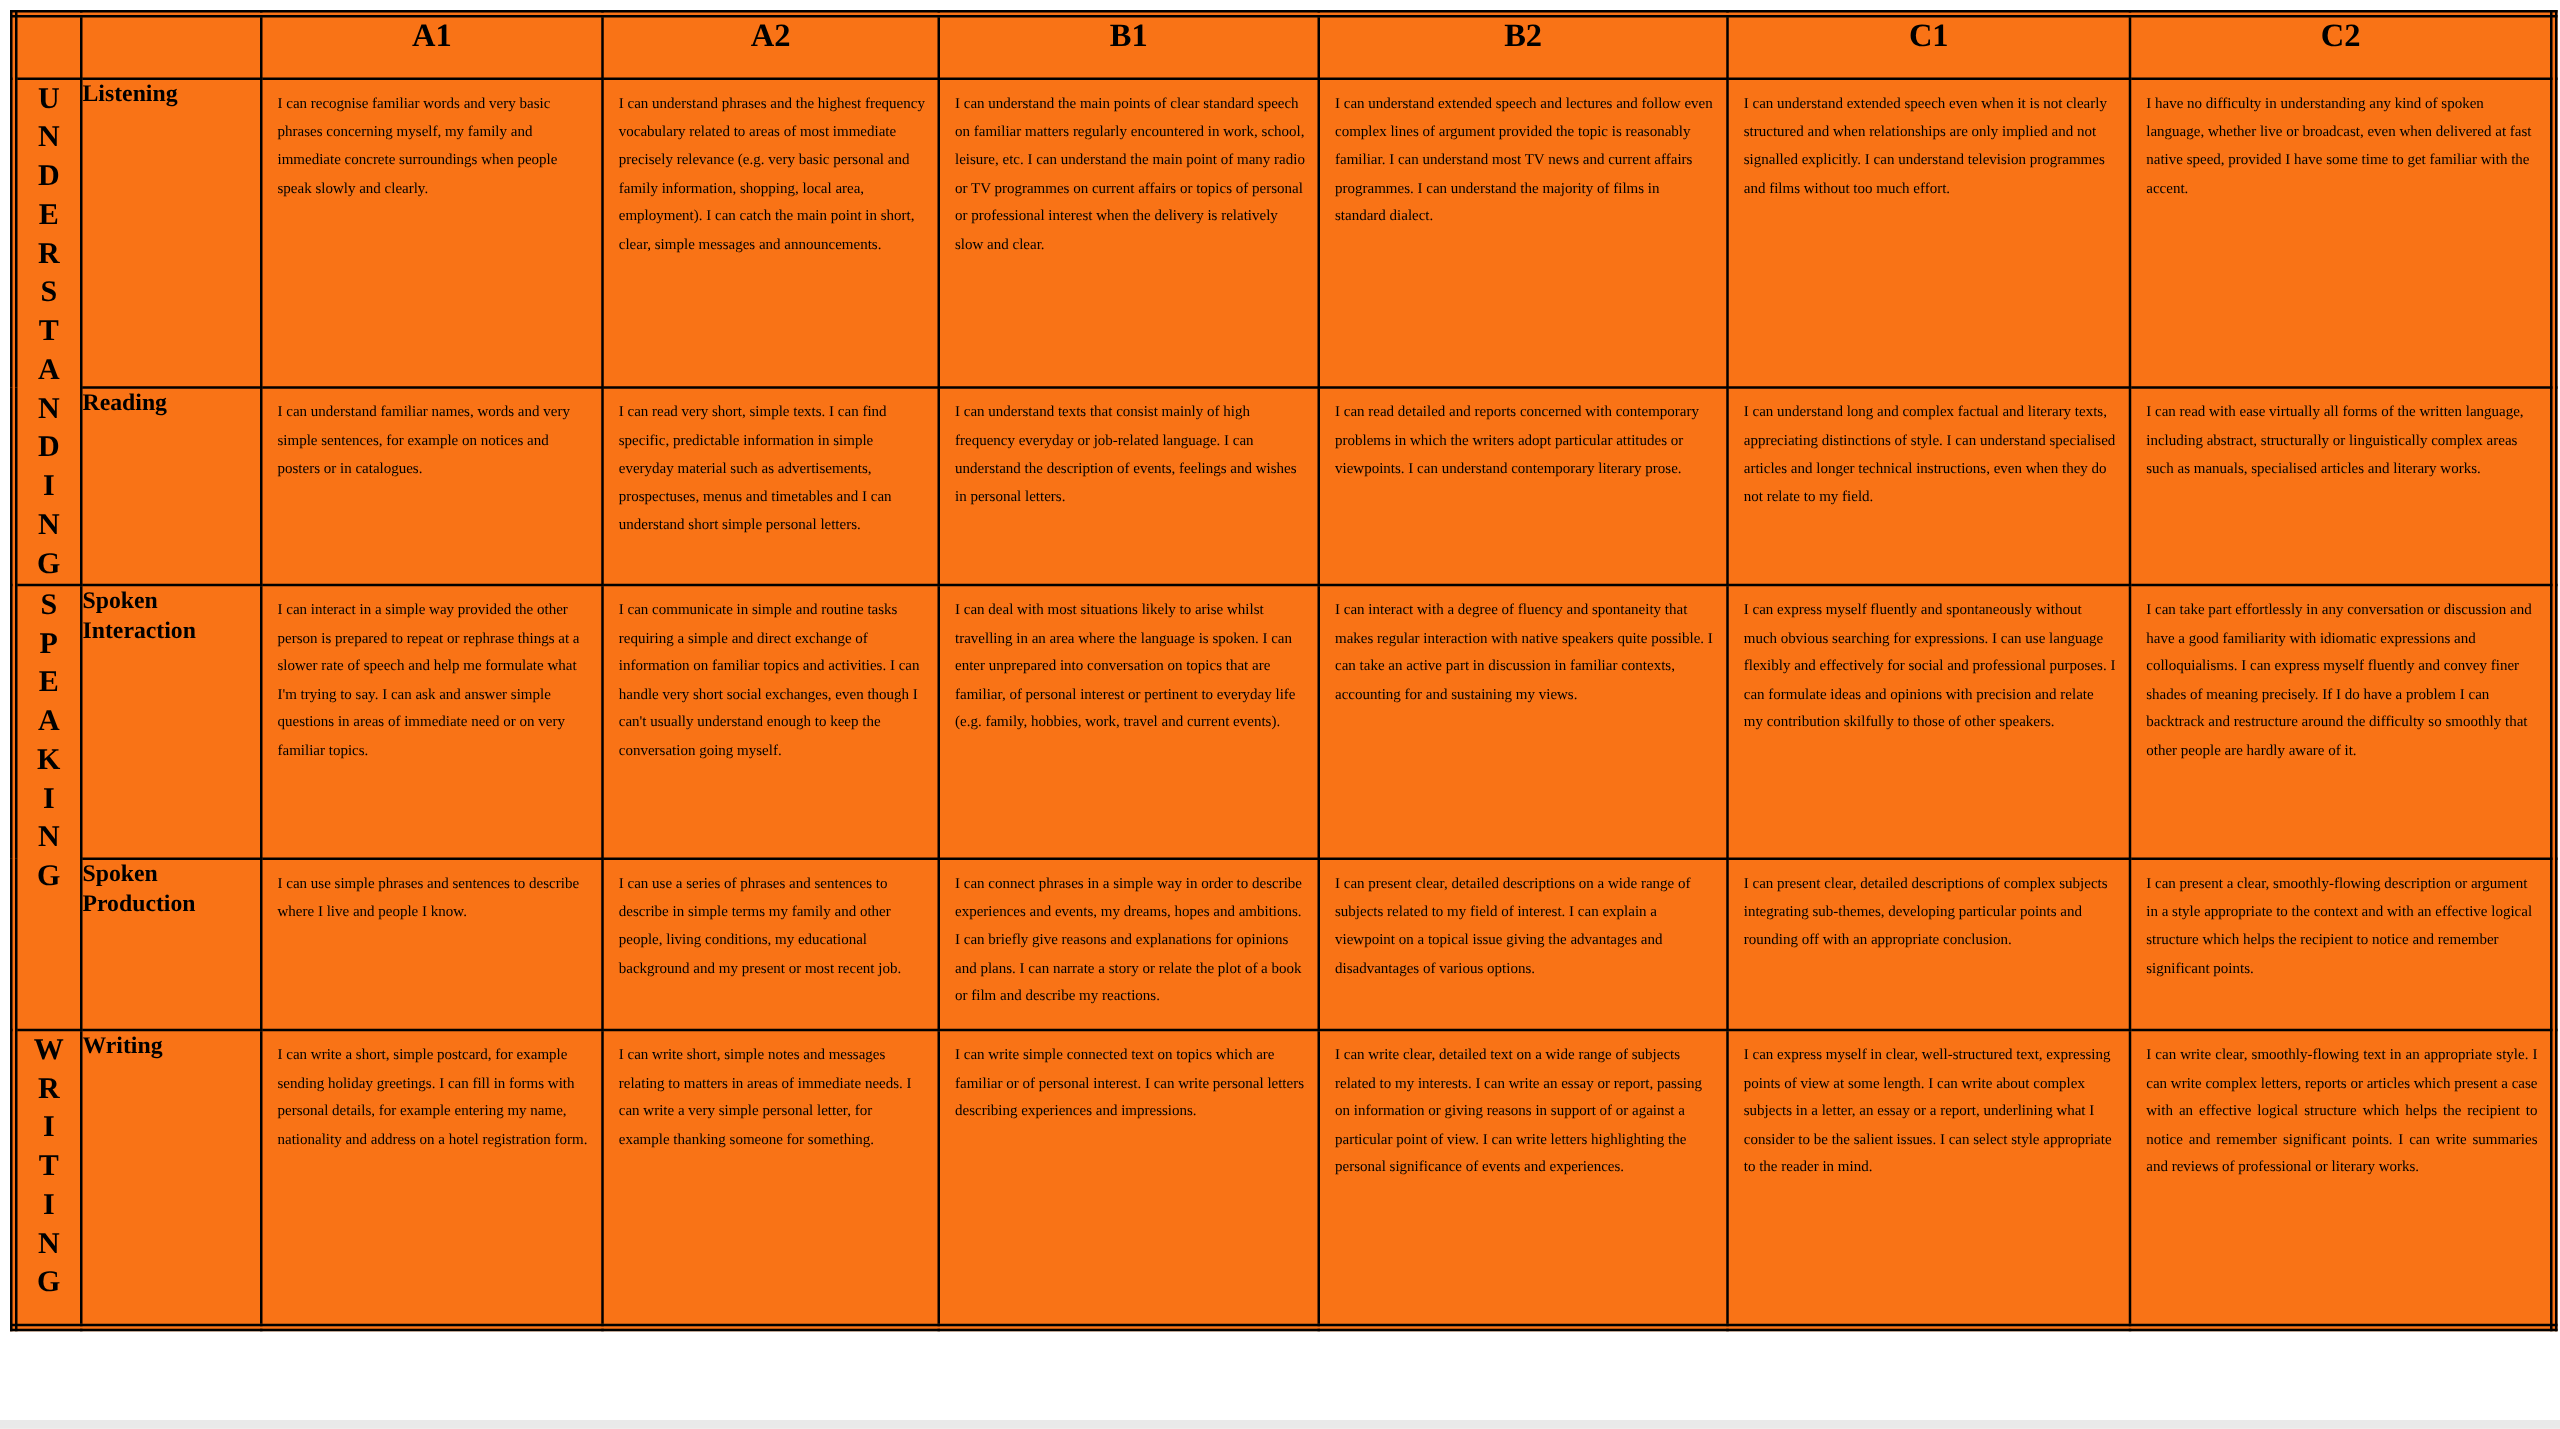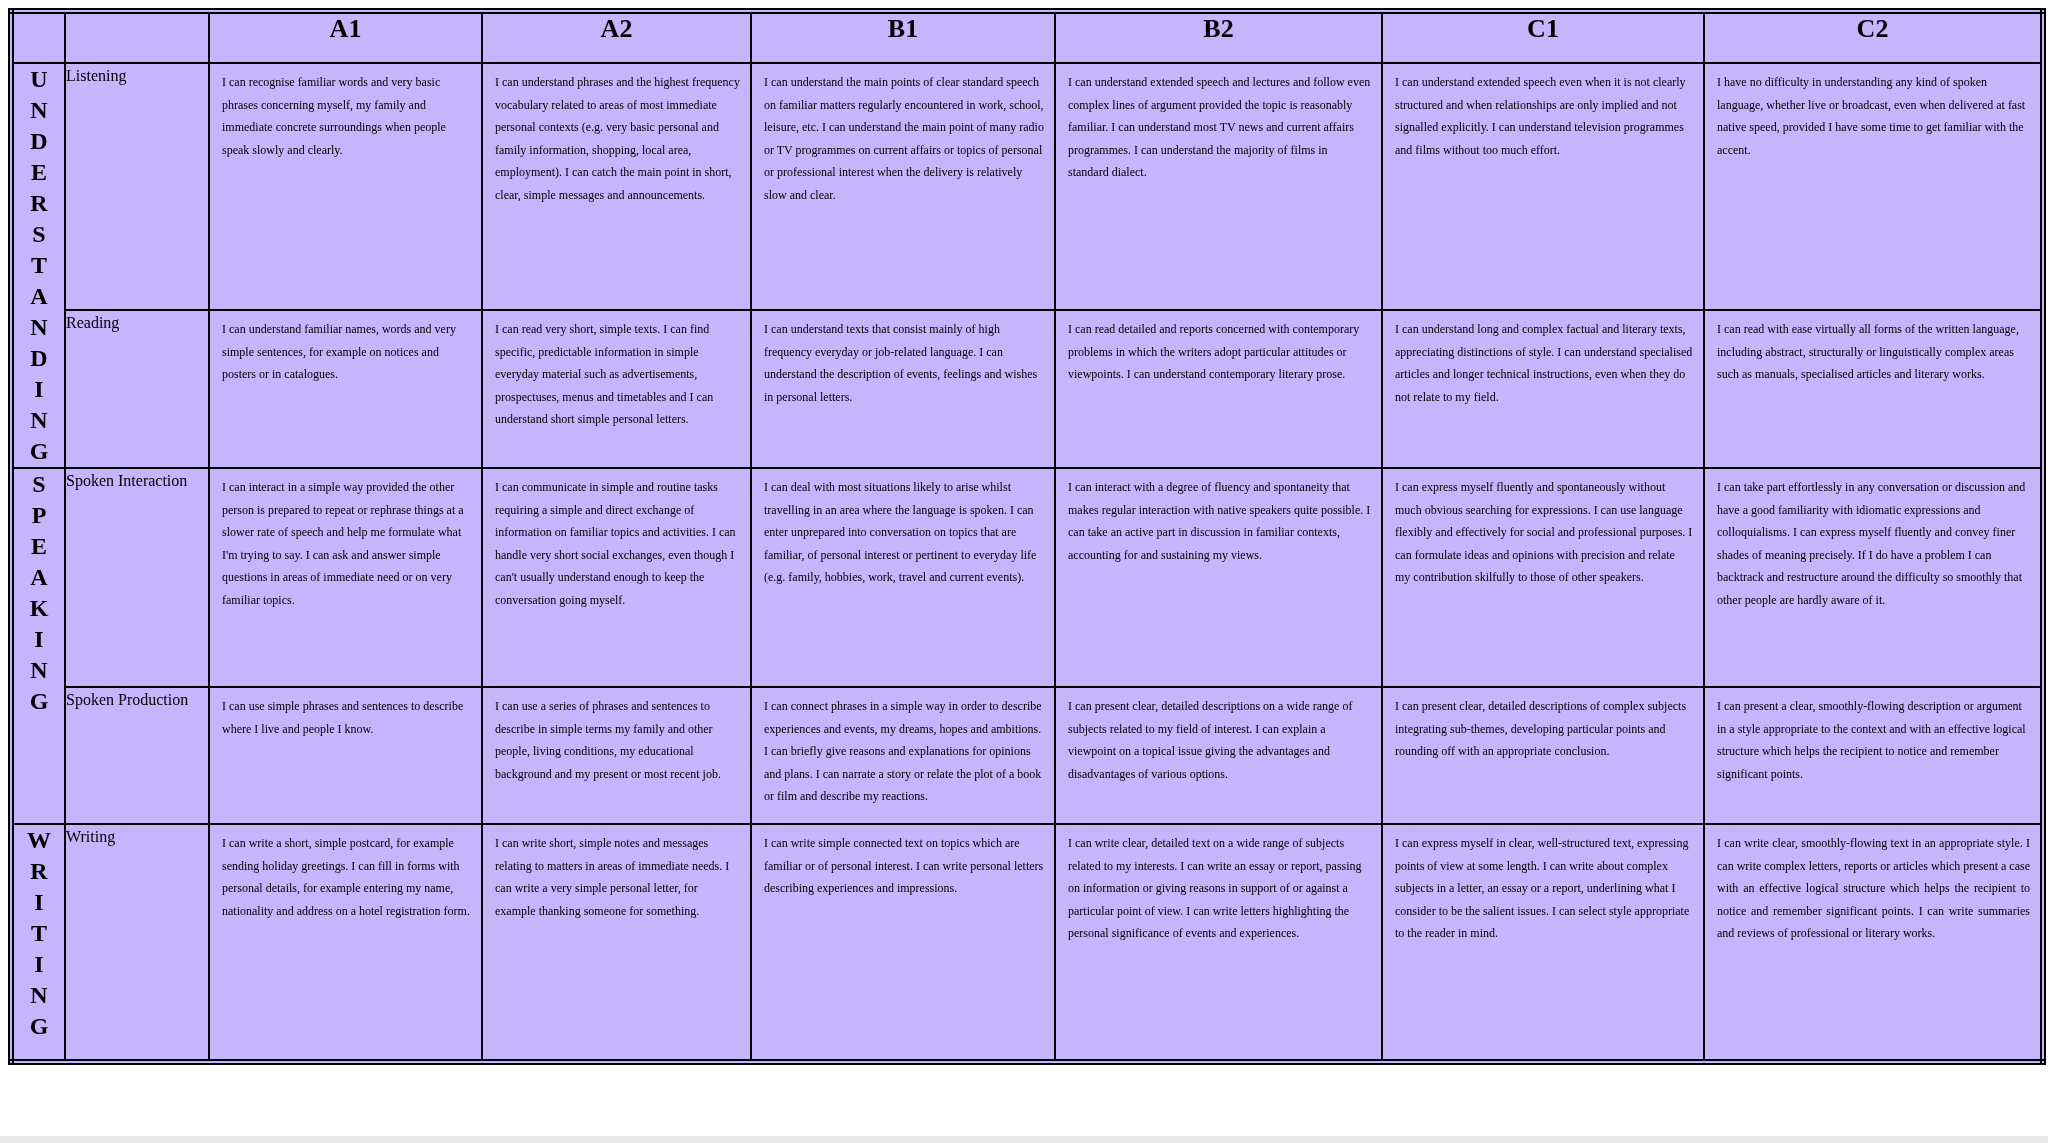--- a/index.html
+++ b/index.html
@@ -8,21 +8,21 @@
     background: #ffffff;
     overflow: hidden;
     font-family: "Liberation Serif", "DejaVu Serif", serif;
     color: #000;
   }
   .page { position: absolute; left: 8px; top: 8px; }
   table.grid {
     border-collapse: collapse;
     table-layout: fixed;
     width: 2032px;
-    background: #c4b5fd;
+    background: #f97316;
     border: 6px double #000;
   }
   table.grid td, table.grid th {
     border: 2px solid #000;
     vertical-align: top;
     overflow: hidden;
     padding: 0;
   }
   
   tr.header-row        { height: 52px; }
@@ -46,22 +46,22 @@
     display: block;
     font-size: 24px;
     font-weight: bold;
     line-height: 31px;
     text-align: center;
   }
   td.skill-cell {
     padding: 8px 6px 4px 12px;
   }
   .skill-label {
-    font-size: 16px;
-    font-weight: normal;
+    font-size: 19px;
+    font-weight: bold;
     line-height: 24px;
   }
   td.desc-cell { padding: 0; }
   .desc {
     padding: 7px 10px 4px 12px;
     font-size: 12px;
     line-height: 22.5px;
     text-align: left;
   }
   
@@ -120,21 +120,21 @@
               <span>G</span>
             </div>
       </td>
       <td class="skill-cell">
         <div class="skill-label">Listening</div>
       </td>
       <td class="desc-cell">
             <div class="desc">I can recognise familiar words and very basic phrases concerning myself, my family and immediate concrete surroundings when people speak slowly and clearly.</div>
           </td>
       <td class="desc-cell">
-            <div class="desc">I can understand phrases and the highest frequency vocabulary related to areas of most immediate personal contexts (e.g. very basic personal and family information, shopping, local area, employment). I can catch the main point in short, clear, simple messages and announcements.</div>
+            <div class="desc">I can understand phrases and the highest frequency vocabulary related to areas of most immediate precisely relevance (e.g. very basic personal and family information, shopping, local area, employment). I can catch the main point in short, clear, simple messages and announcements.</div>
           </td>
       <td class="desc-cell">
             <div class="desc">I can understand the main points of clear standard speech on familiar matters regularly encountered in work, school, leisure, etc. I can understand the main point of many radio or TV programmes on current affairs or topics of personal or professional interest when the delivery is relatively slow and clear.</div>
           </td>
       <td class="desc-cell">
             <div class="desc">I can understand extended speech and lectures and follow even complex lines of argument provided the topic is reasonably familiar. I can understand most TV news and current affairs programmes. I can understand the majority of films in standard dialect.</div>
           </td>
       <td class="desc-cell">
             <div class="desc">I can understand extended speech even when it is not clearly structured and when relationships are only implied and not signalled explicitly. I can understand television programmes and films without too much effort.</div>
           </td>

